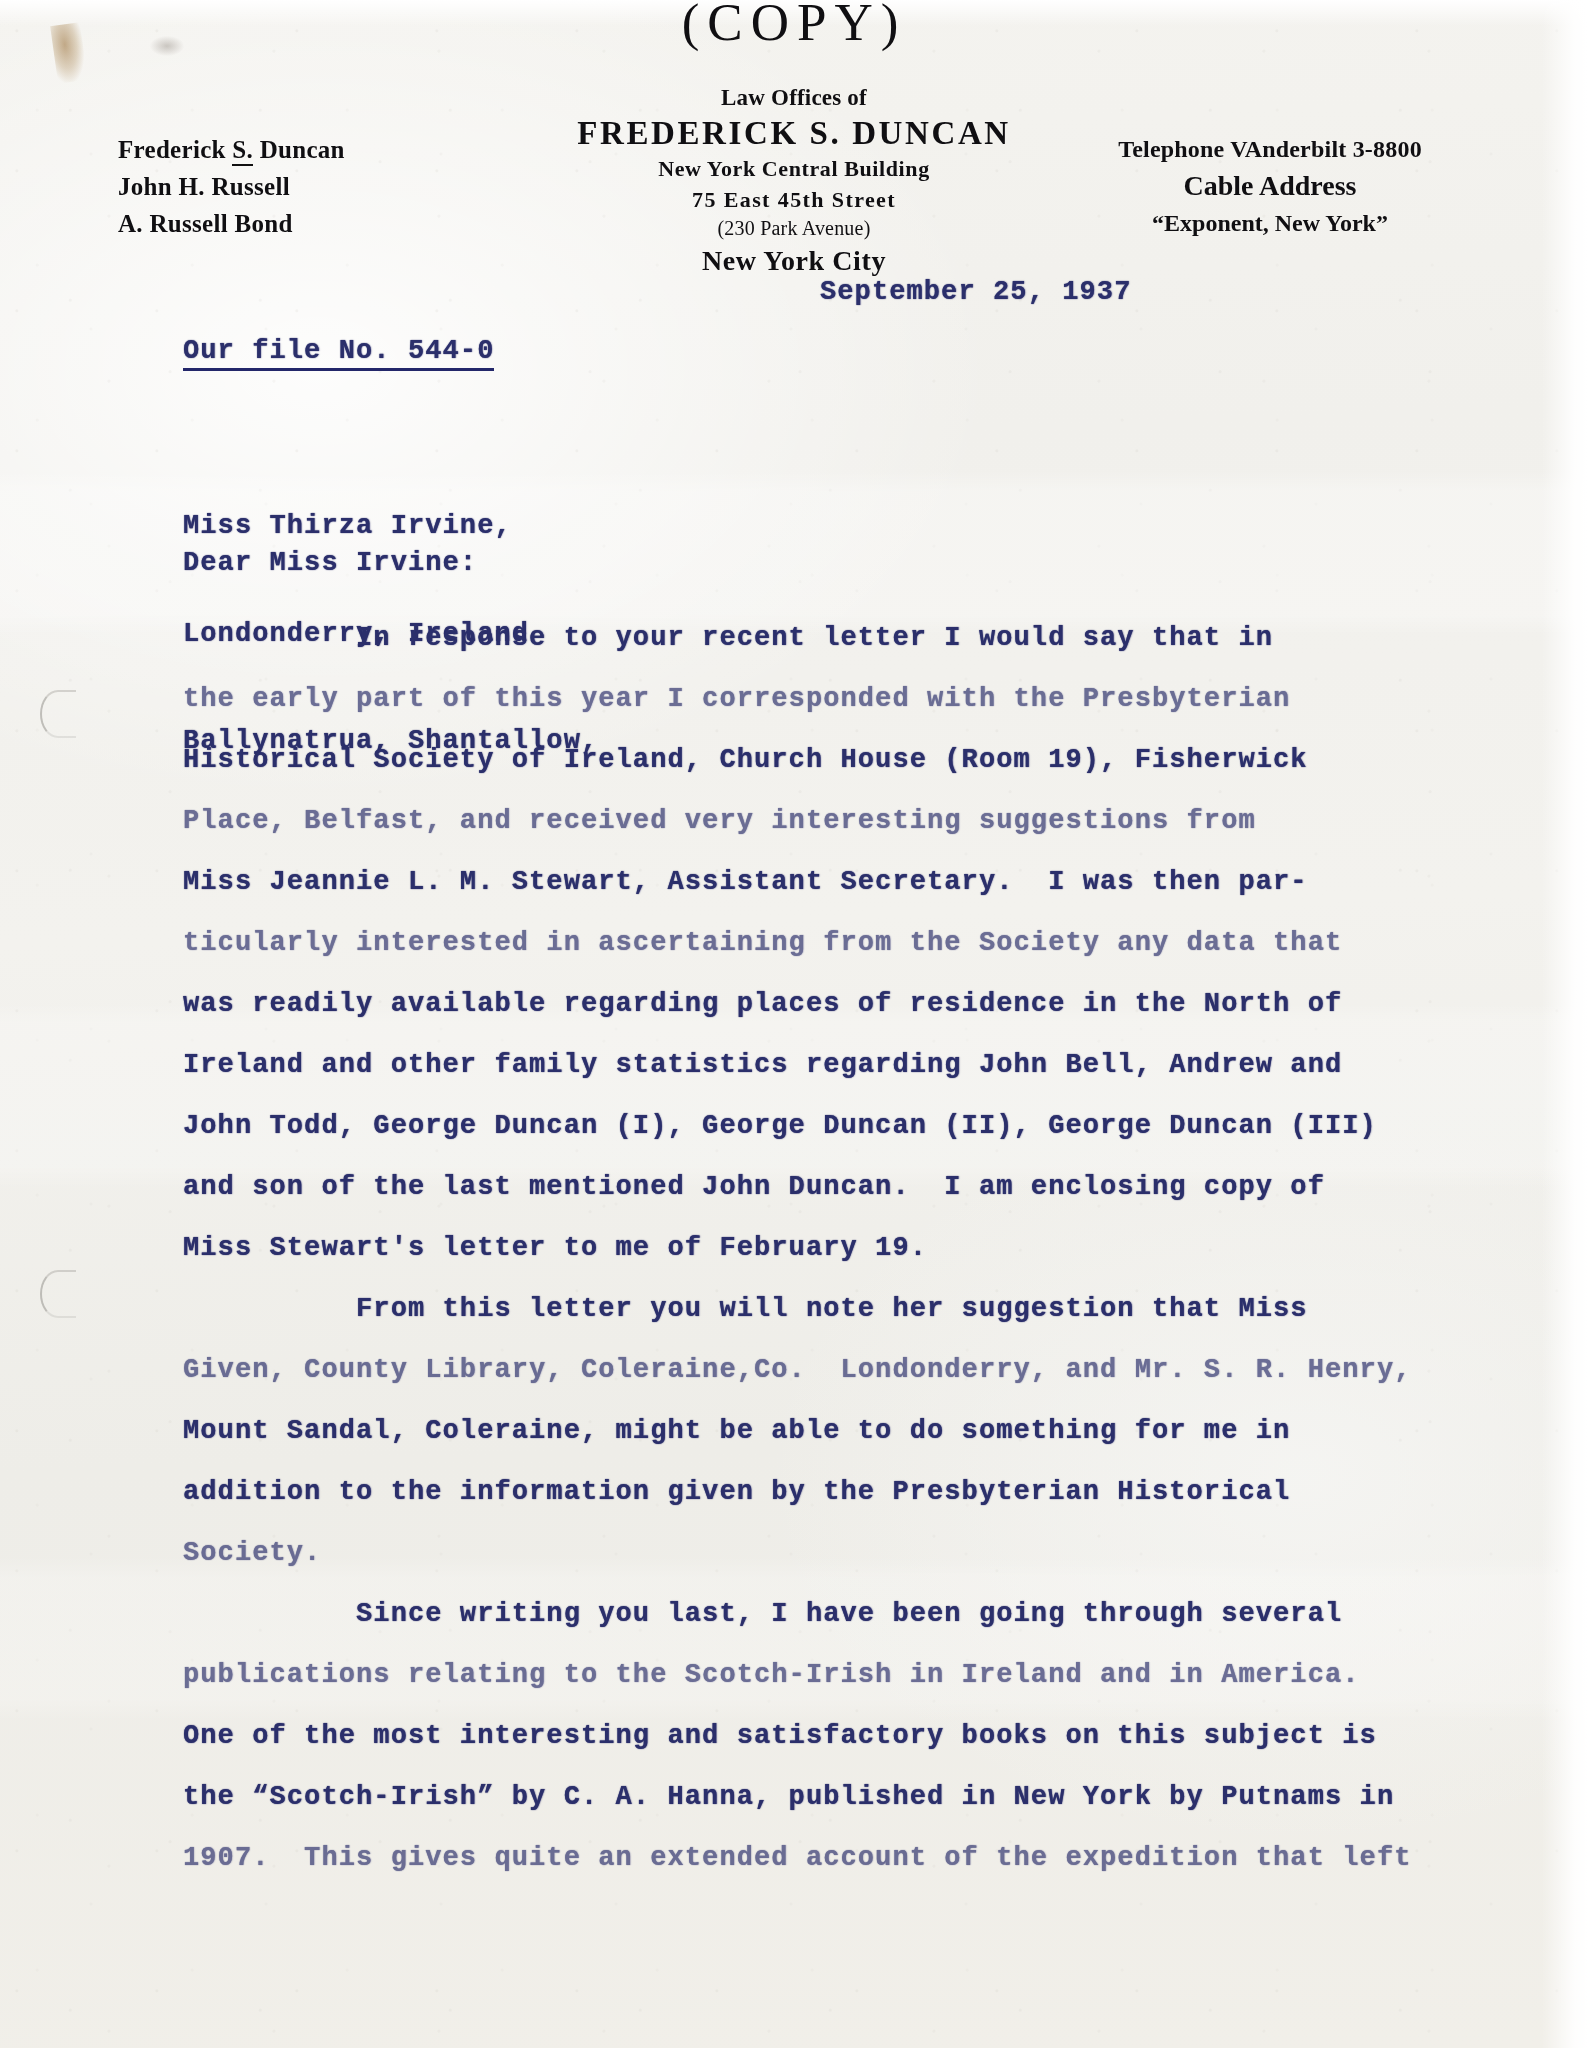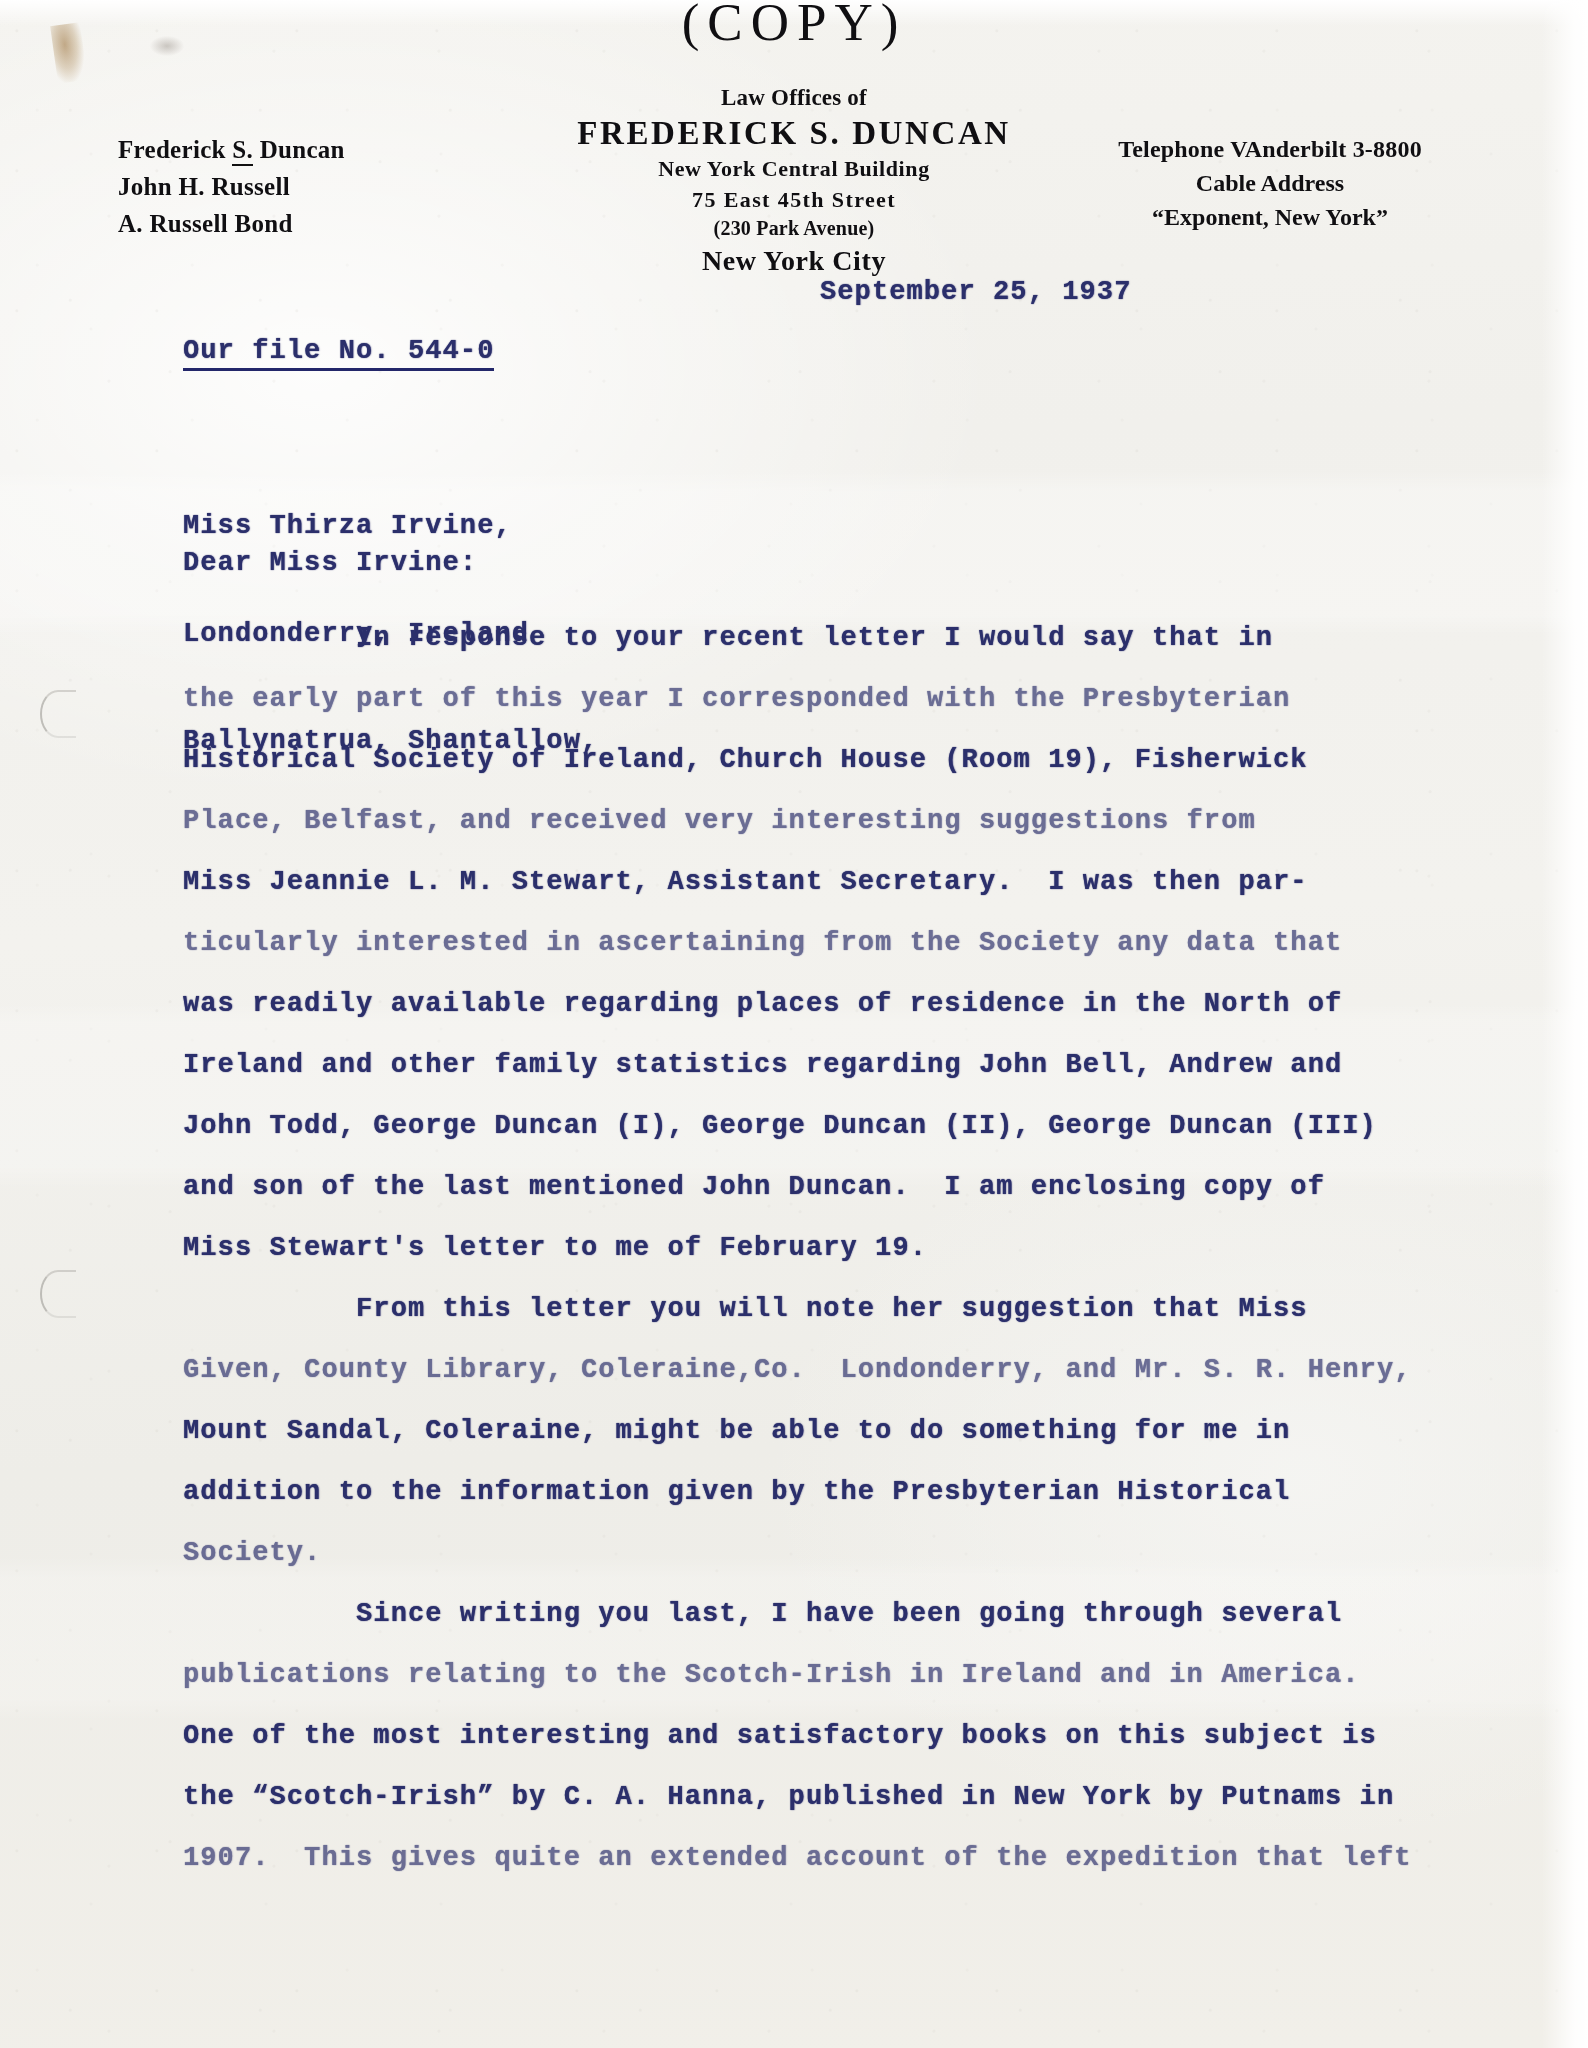--- a/index.html
+++ b/index.html
@@ -96,28 +96,28 @@
     left:394px; top:86px; width:800px; text-align:center;
     line-height:1.0;
   }
   #center-head .l1 { font-size:23px; font-weight:700; letter-spacing:.2px; }
   #center-head .l2 {
     font-size:33px; font-weight:700; letter-spacing:2.6px;
     margin-top:8px; font-family:"Liberation Serif", serif;
   }
   #center-head .l3 { font-size:22px; font-weight:700; margin-top:8px; letter-spacing:.6px; }
   #center-head .l4 { font-size:22px; font-weight:700; margin-top:9px; letter-spacing:1.4px; }
-  #center-head .l5 { font-size:20px; font-weight:700; margin-top:7px; letter-spacing:.2px; }
+  #center-head .l5 { font-size:20px; font-weight:400; margin-top:7px; letter-spacing:.2px; }
   #center-head .l6 { font-size:28px; font-weight:700; margin-top:9px; letter-spacing:.6px; }
 
   #right-head {
     left:1060px; top:132px; width:420px; text-align:center; line-height:1.42;
   }
   #right-head .r1 { font-size:24px; font-weight:700; letter-spacing:.2px; white-space:nowrap;}
-  #right-head .r2 { font-size:24px; font-weight:700; }
+  #right-head .r2 { font-size:28px; font-weight:700; }
   #right-head .r3 { font-size:24px; font-weight:700; }
 
   
   .tw {
     position:absolute;
     font-family:"Liberation Mono", "DejaVu Sans Mono", monospace;
     color:#2b2f6b;
     font-weight:700;
     letter-spacing:1.1px;
     text-shadow:0 0 1.1px rgba(43,47,107,.85), .6px .4px 1.4px rgba(60,60,120,.35);

